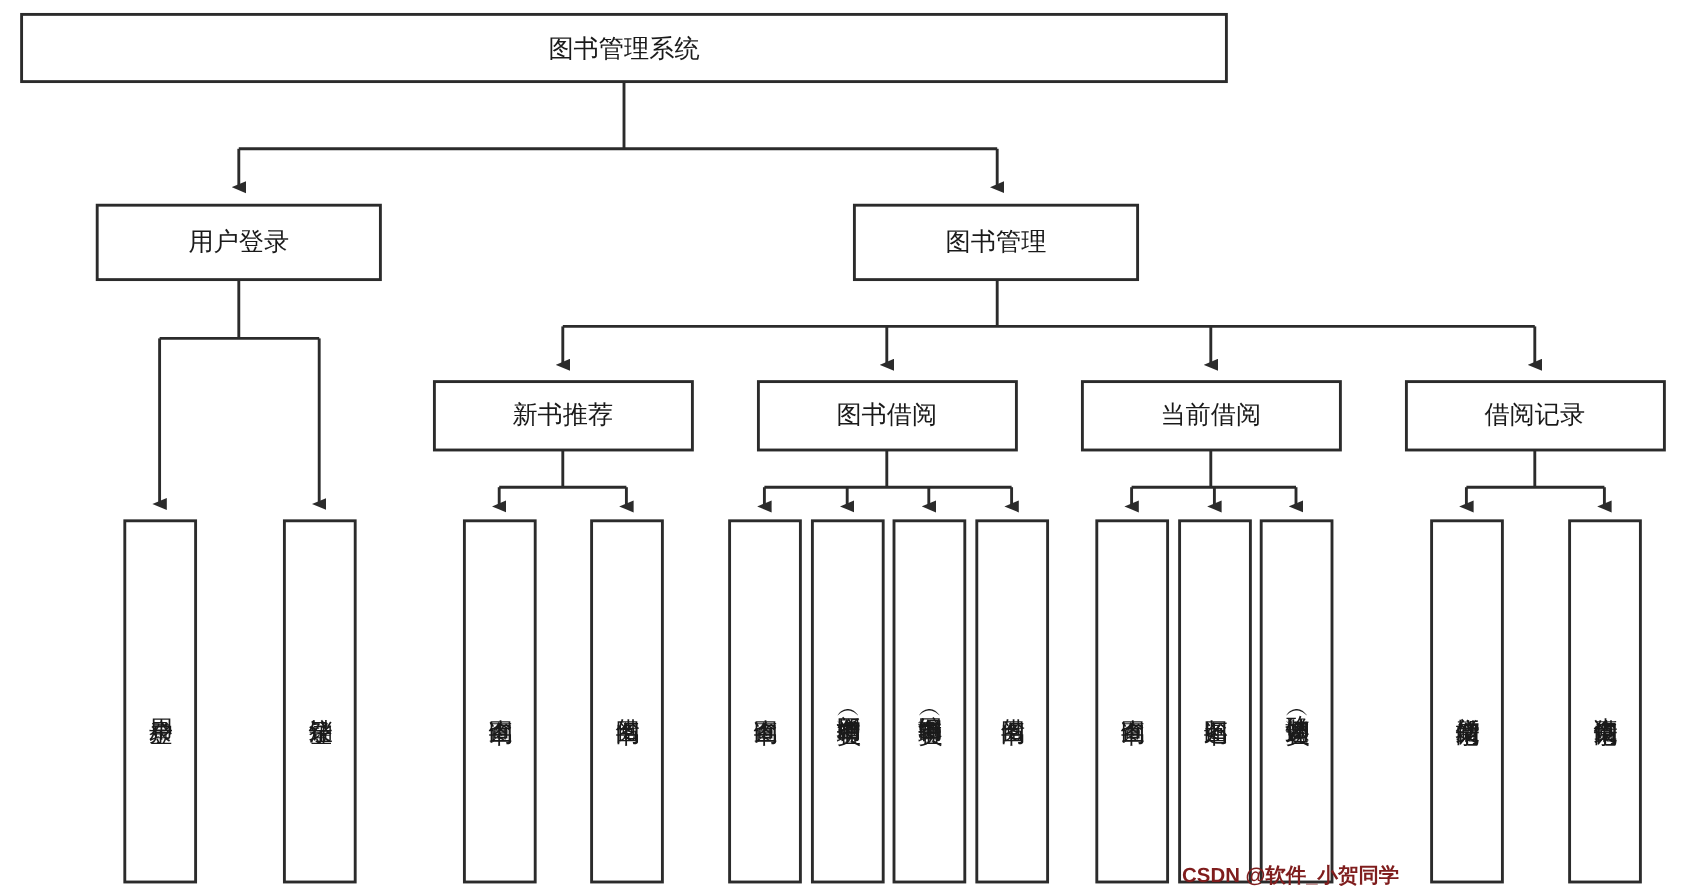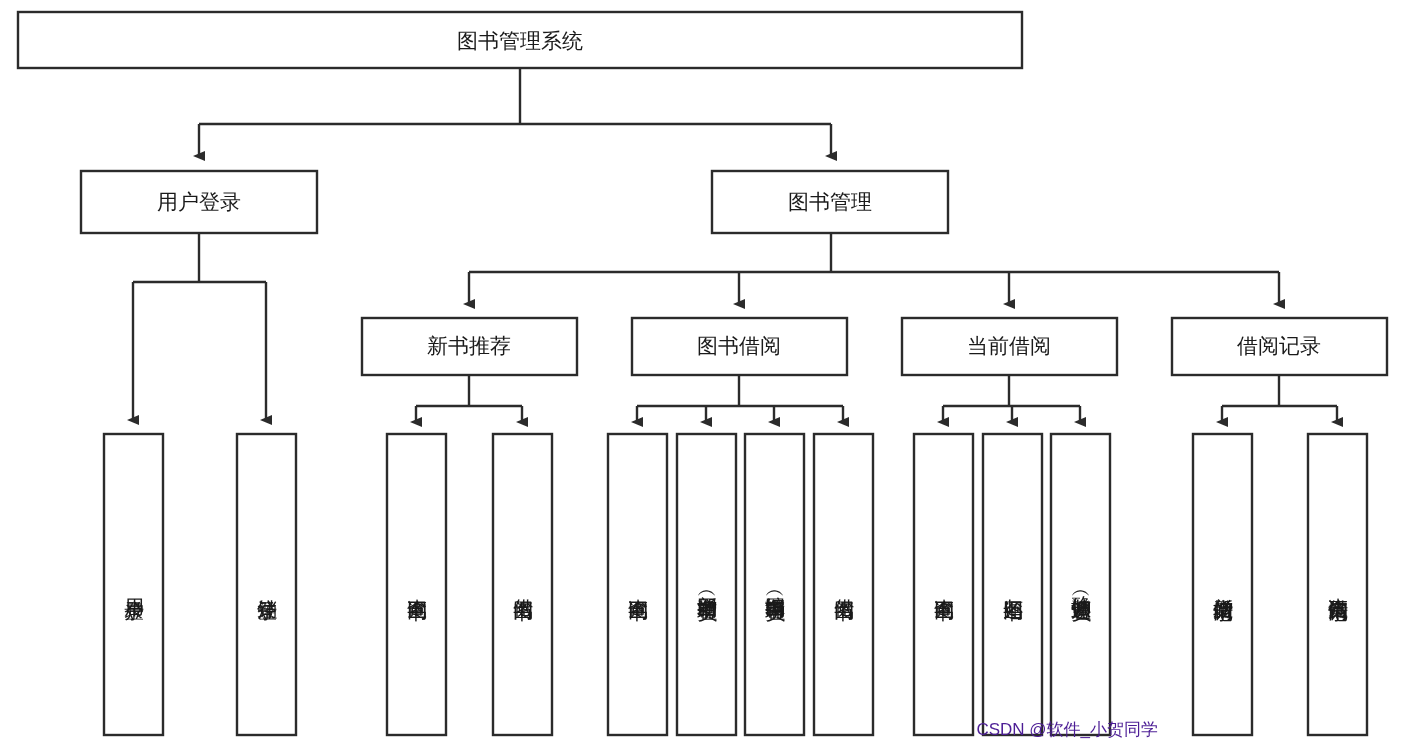--- a/index.html
+++ b/index.html
@@ -10,20 +10,21 @@
   body {
     width: 1405px;
     height: 747px;
     font-family: "Liberation Sans", "DejaVu Sans", sans-serif;
     overflow: hidden;
   }
   #diagram-root {
     position: relative;
     width: 1158px;
     height: 747px;
+    padding-left: 24px;
   }
   svg.diagram {
     position: absolute;
     top: 0;
     left: 0;
     width: 1405px;
     height: 747px;
   }
   .node-box {
     fill: #ffffff;
@@ -47,27 +48,28 @@
     dominant-baseline: middle;
   }
   .node-label.vertical {
     font-size: 20px;
     writing-mode: vertical-rl;
     text-orientation: upright;
     letter-spacing: 1px;
   }
   .watermark {
     position: absolute;
-    right: 0;
+    right: 16px;
     bottom: 6px;
     font-family: "Liberation Sans", "DejaVu Sans", sans-serif;
     font-size: 17px;
-    color: #4c1d95;
+    color: #7f1d1d;
     white-space: nowrap;
     pointer-events: none;
+    font-weight: bold;
   }
 </style>
 </head>
 <body>
 
 <div id="diagram-root">
   <svg class="diagram" viewBox="0 0 1405 747" xmlns="http://www.w3.org/2000/svg">
 
     <defs>
       <marker id="arrow" markerWidth="12" markerHeight="12" refX="5" refY="6" orient="auto" markerUnits="userSpaceOnUse">

